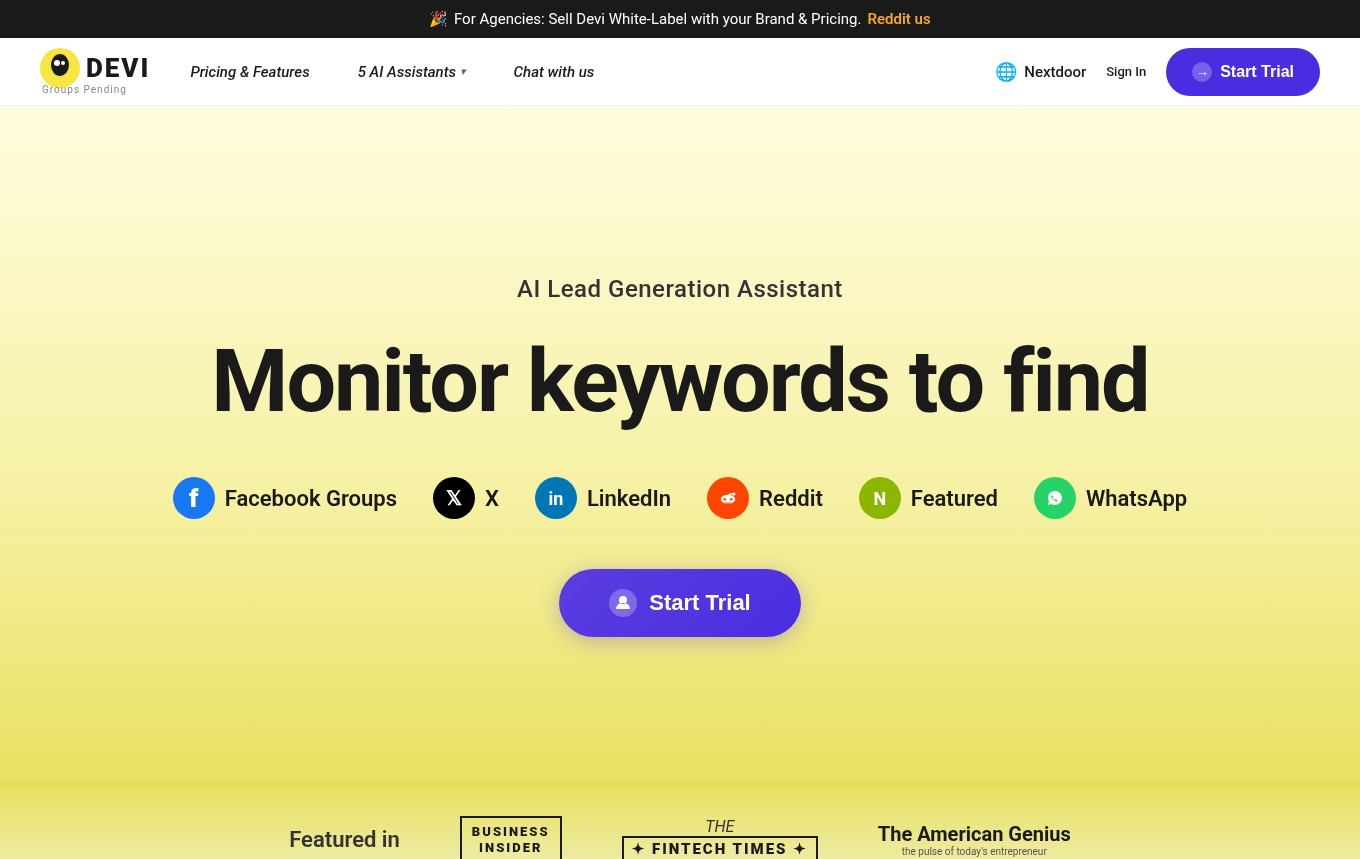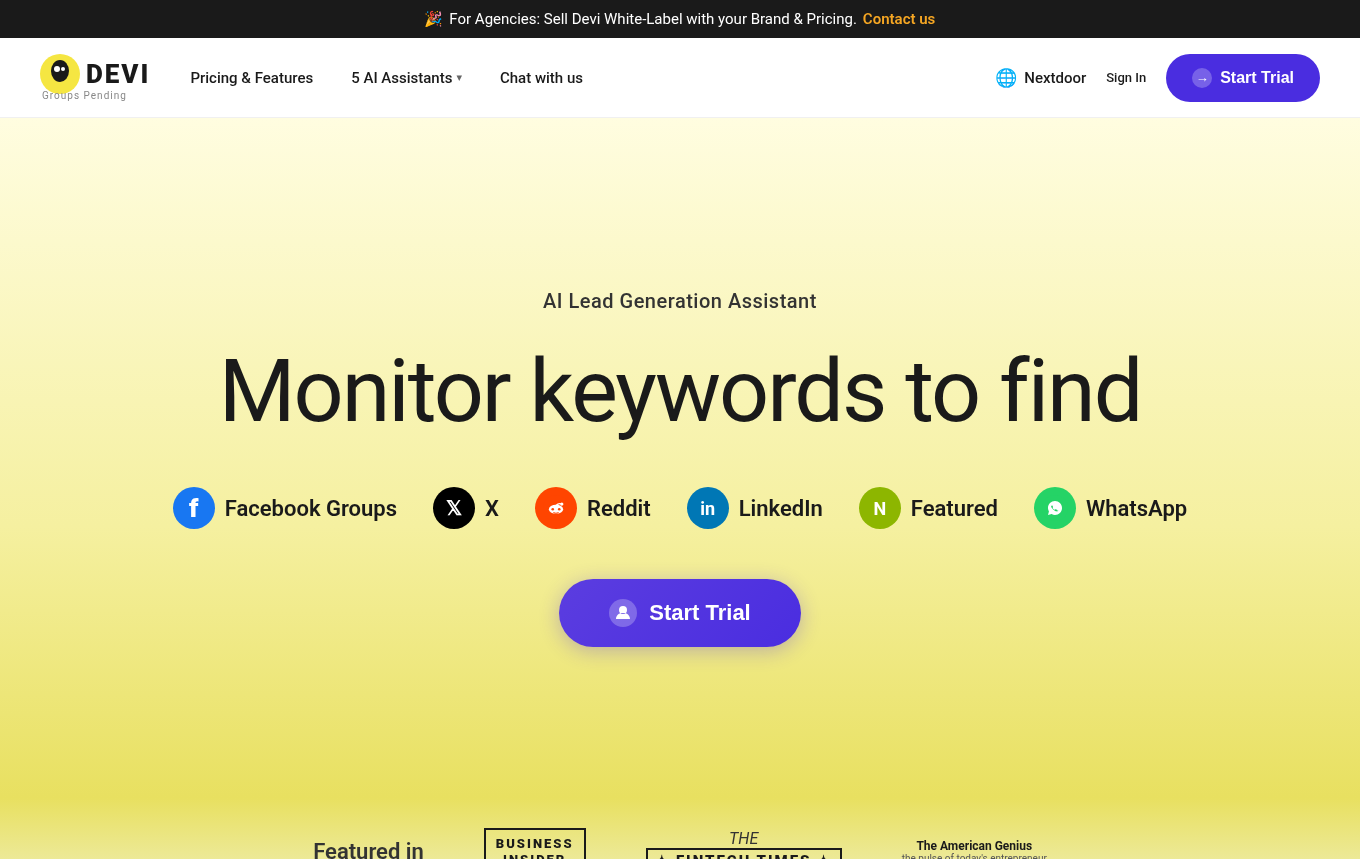--- a/index.html
+++ b/index.html
@@ -23,21 +23,21 @@
       font-weight: 600;
     }
 
     
     .navbar {
       background: #fff;
       display: flex;
       align-items: center;
       justify-content: space-between;
       padding: 0 40px;
-      height: 80px;
+      height: 68px;
       border-bottom: 1px solid #f0f0f0;
     }
     .navbar-left {
       display: flex;
       align-items: center;
       gap: 40px;
     }
     .logo-area {
       display: flex;
       flex-direction: column;
@@ -68,21 +68,22 @@
     .logo-sub {
       font-size: 10px;
       color: #888;
       letter-spacing: 1px;
       margin-top: -4px;
       padding-left: 2px;
     }
     .nav-links {
       display: flex;
       align-items: flex-start;
-      gap: 38px;
+      gap: 48px;
+      font-style: italic;
     }
     .nav-link {
       font-size: 15px;
       color: #1a1a1a;
       text-decoration: none;
       font-weight: 500;
       cursor: pointer;
       display: flex;
       align-items: center;
       gap: 4px;
@@ -144,29 +145,29 @@
       background: linear-gradient(180deg, #fffde0 0%, #f5f0a0 60%, #e8e060 100%);
       min-height: 680px;
       display: flex;
       flex-direction: column;
       align-items: center;
       justify-content: center;
       padding: 60px 40px 40px;
       position: relative;
     }
     .hero-subtitle {
-      font-size: 20px;
+      font-size: 24px;
       color: #333;
       font-weight: 500;
       margin-bottom: 32px;
       letter-spacing: 0.5px;
     }
     .hero-title {
       font-size: 88px;
-      font-weight: 400;
+      font-weight: 700;
       color: #1a1a1a;
       text-align: right;
       line-height: 1.05;
       max-width: 1100px;
       margin-bottom: 50px;
       letter-spacing: -2px;
     }
     .platforms-row {
       display: flex;
       align-items: center;
@@ -259,30 +260,30 @@
       text-align: center;
       line-height: 1.2;
       letter-spacing: 2px;
       text-transform: uppercase;
       border: 2px solid #1a1a1a;
       padding: 6px 10px;
     }
     .american-genius-logo {
       text-align: center;
     }
-    .american-genius-logo .main { font-size: 12px; font-weight: 700; color: #1a1a1a; display: block; }
+    .american-genius-logo .main { font-size: 20px; font-weight: 700; color: #1a1a1a; display: block; }
     .american-genius-logo .sub { font-size: 10px; color: #555; display: block; }
   </style>
 </head>
 <body>
 
 <div class="announcement-bar">
   <span>🎉</span>
   <span>For Agencies: Sell Devi White-Label with your Brand &amp; Pricing.</span>
-  <a href="#">Contact us</a>
+  <a href="#">Reddit us</a>
 </div>
 
 <nav class="navbar">
   <div class="navbar-left">
 
     <div class="logo-area">
       <div class="logo-inner">
         <div class="logo-icon">
           <svg width="38" height="38" viewBox="0 0 38 38" xmlns="http://www.w3.org/2000/svg">
             <circle cx="19" cy="19" r="19" fill="#f5e642"></circle>
@@ -335,40 +336,40 @@
       <div class="platform-icon facebook">f</div>
       <span>Facebook Groups</span>
     </div>
 
     <div class="platform-item">
       <div class="platform-icon x" style="font-family: serif; font-size: 20px;">𝕏</div>
       <span>X</span>
     </div>
 
     <div class="platform-item">
+      <div class="platform-icon linkedin">in</div>
+      <span>LinkedIn</span>
+    </div>
+
+    <div class="platform-item">
       <div class="platform-icon reddit" style="font-size:14px; font-weight:700; display:flex;align-items:center;justify-content:center;">
         <svg width="26" height="26" viewBox="0 0 20 20" fill="none" xmlns="http://www.w3.org/2000/svg">
           <circle cx="10" cy="10" r="10" fill="#ff4500"></circle>
           <ellipse cx="10" cy="11" rx="5.5" ry="3.5" fill="white"></ellipse>
           <circle cx="7.5" cy="11" r="1" fill="#ff4500"></circle>
           <circle cx="12.5" cy="11" r="1" fill="#ff4500"></circle>
           <path d="M8 13.5 Q10 14.5 12 13.5" stroke="#ff4500" stroke-width="0.8" fill="none"></path>
           <circle cx="14.5" cy="7" r="1.2" fill="white"></circle>
           <path d="M10 8 Q12 6 14.5 7" stroke="white" stroke-width="1" fill="none"></path>
         </svg>
       </div>
       <span>Reddit</span>
     </div>
 
     <div class="platform-item">
-      <div class="platform-icon linkedin">in</div>
-      <span>LinkedIn</span>
-    </div>
-
-    <div class="platform-item">
       <div class="platform-icon nextdoor">N</div>
       <span>Featured</span>
     </div>
 
     <div class="platform-item">
       <div class="platform-icon whatsapp">
         <svg width="26" height="26" viewBox="0 0 26 26" fill="none" xmlns="http://www.w3.org/2000/svg">
           <circle cx="13" cy="13" r="13" fill="#25d366"></circle>
           <path d="M13 6C9.13 6 6 9.13 6 13c0 1.26.34 2.44.93 3.45L6 20l3.64-.92A7 7 0 0013 20c3.87 0 7-3.13 7-7s-3.13-7-7-7zm3.44 9.56c-.15.42-.88.8-1.2.85-.3.04-.68.06-1.1-.07-.25-.08-.58-.2-.99-.39-.9-.4-1.83-1.19-2.54-1.9-.71-.71-1.32-1.5-1.47-2.18-.1-.46.05-.9.37-1.22.12-.12.27-.18.41-.18h.3c.1 0 .22.04.33.3.13.29.44 1.07.48 1.15.04.08.06.17.01.27-.05.1-.08.16-.16.25-.08.09-.17.2-.24.27-.08.08-.16.16-.07.32.09.15.4.66.86 1.07.59.52 1.09.68 1.24.76.15.07.24.06.33-.04.09-.1.38-.44.48-.59.1-.15.2-.12.34-.07.14.05.88.41 1.03.49.15.07.25.11.29.17.04.06.04.35-.11.77z" fill="white"></path>
         </svg>

